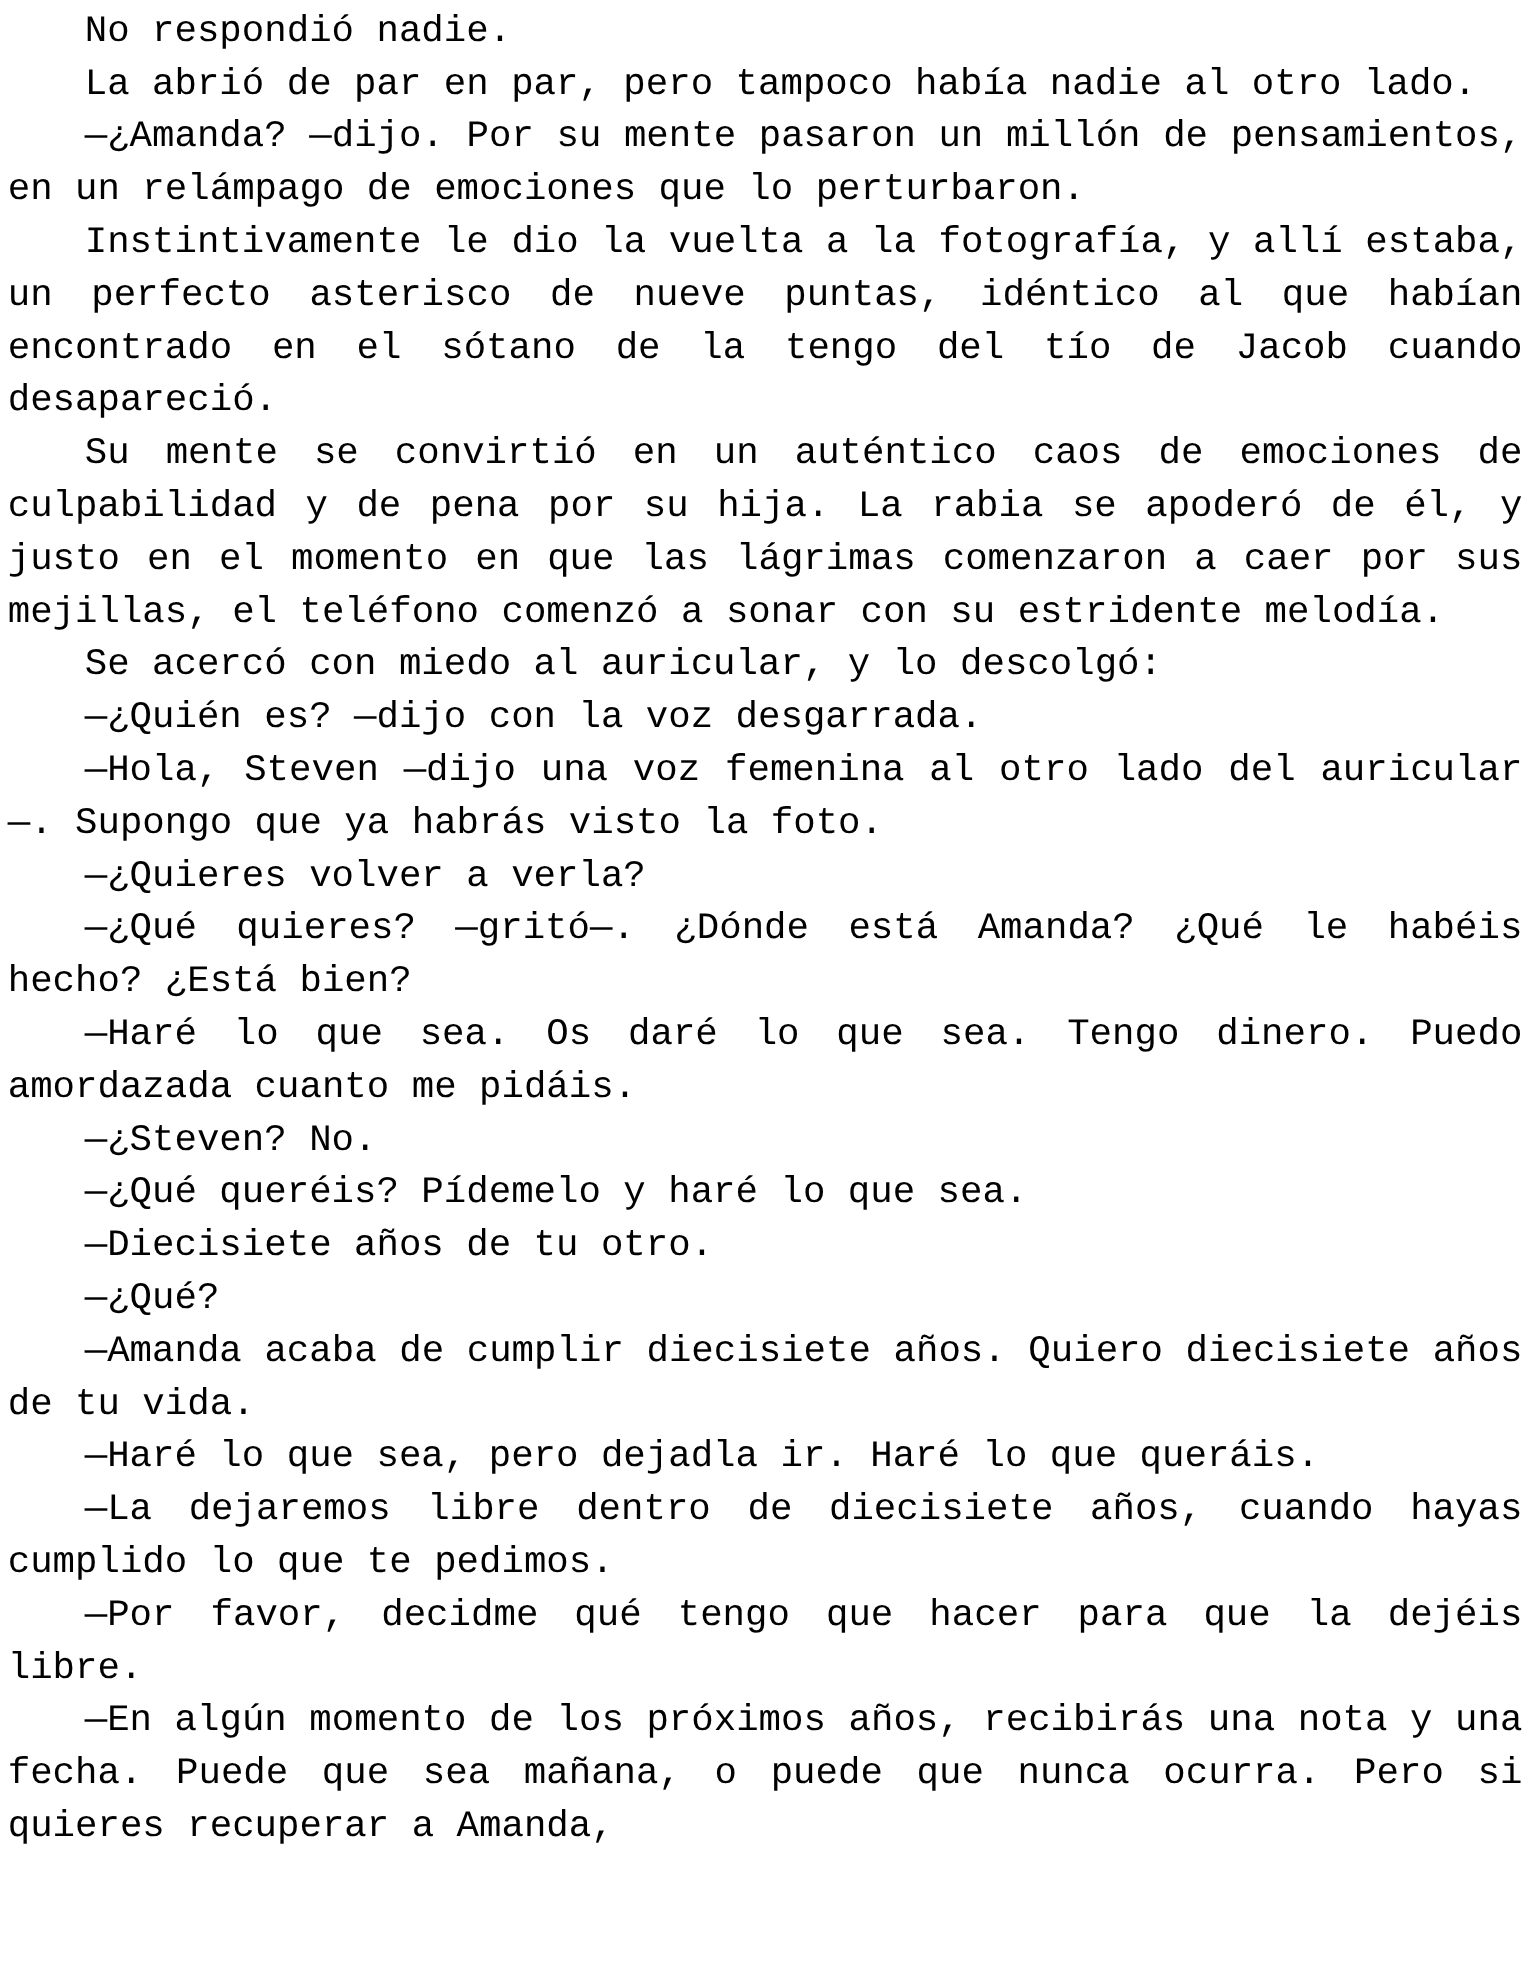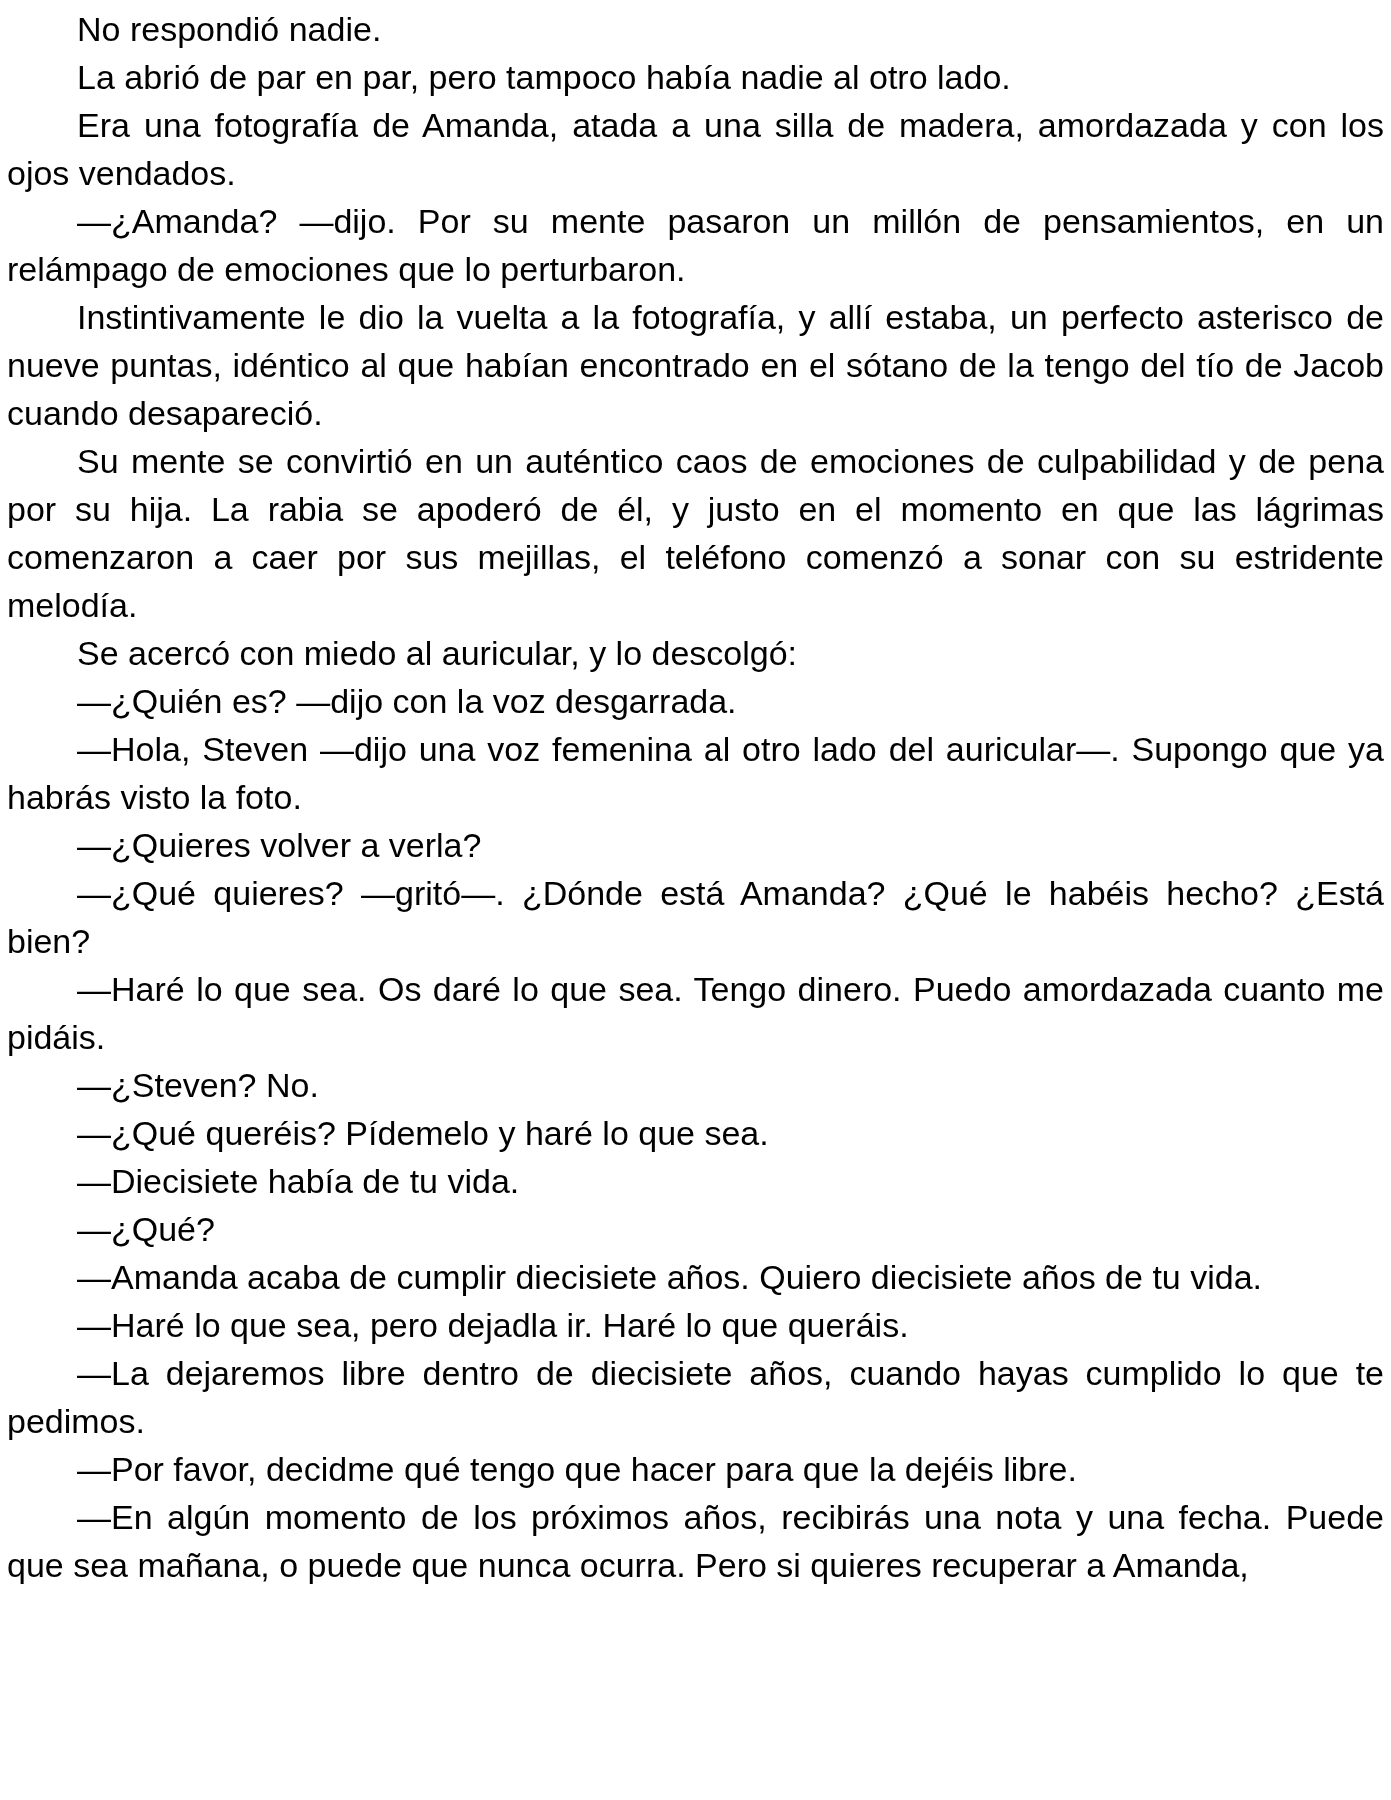--- a/index.html
+++ b/index.html
@@ -12,50 +12,49 @@
     height: 1800px;
     overflow: hidden;
   }
   .page {
     box-sizing: border-box;
     width: 1391px;
     height: 1800px;
     padding: 5px 7px 0 7px;
     background: #ffffff;
     color: #000000;
-    font-family: Liberation Sans, sans-serif;
+    font-family: Liberation Mono, monospace;
     font-size: 34px;
     line-height: 48px;
     text-align: justify;
     text-justify: inter-word;
   }
   .page p {
     margin: 0;
     padding: 0;
     text-indent: 70px;
   }
 </style>
 </head>
 <body>
 
 <div class="page">
   <p>No respondió nadie.</p>
   <p>La abrió de par en par, pero tampoco había nadie al otro lado.</p>
-  <p>Era una fotografía de Amanda, atada a una silla de madera, amordazada y con los ojos vendados.</p>
   <p>—¿Amanda? —dijo. Por su mente pasaron un millón de pensamientos, en un relámpago de emociones que lo perturbaron.</p>
   <p>Instintivamente le dio la vuelta a la fotografía, y allí estaba, un perfecto asterisco de nueve puntas, idéntico al que habían encontrado en el sótano de la tengo del tío de Jacob cuando desapareció.</p>
   <p>Su mente se convirtió en un auténtico caos de emociones de culpabilidad y de pena por su hija. La rabia se apoderó de él, y justo en el momento en que las lágrimas comenzaron a caer por sus mejillas, el teléfono comenzó a sonar con su estridente melodía.</p>
   <p>Se acercó con miedo al auricular, y lo descolgó:</p>
   <p>—¿Quién es? —dijo con la voz desgarrada.</p>
   <p>—Hola, Steven —dijo una voz femenina al otro lado del auricular—. Supongo que ya habrás visto la foto.</p>
   <p>—¿Quieres volver a verla?</p>
   <p>—¿Qué quieres? —gritó—. ¿Dónde está Amanda? ¿Qué le habéis hecho? ¿Está bien?</p>
   <p>—Haré lo que sea. Os daré lo que sea. Tengo dinero. Puedo amordazada cuanto me pidáis.</p>
   <p>—¿Steven? No.</p>
   <p>—¿Qué queréis? Pídemelo y haré lo que sea.</p>
-  <p>—Diecisiete había de tu vida.</p>
+  <p>—Diecisiete años de tu otro.</p>
   <p>—¿Qué?</p>
   <p>—Amanda acaba de cumplir diecisiete años. Quiero diecisiete años de tu vida.</p>
   <p>—Haré lo que sea, pero dejadla ir. Haré lo que queráis.</p>
   <p>—La dejaremos libre dentro de diecisiete años, cuando hayas cumplido lo que te pedimos.</p>
   <p>—Por favor, decidme qué tengo que hacer para que la dejéis libre.</p>
   <p>—En algún momento de los próximos años, recibirás una nota y una fecha. Puede que sea mañana, o puede que nunca ocurra. Pero si quieres recuperar a Amanda,</p>
 </div>
 
 </body></html>

